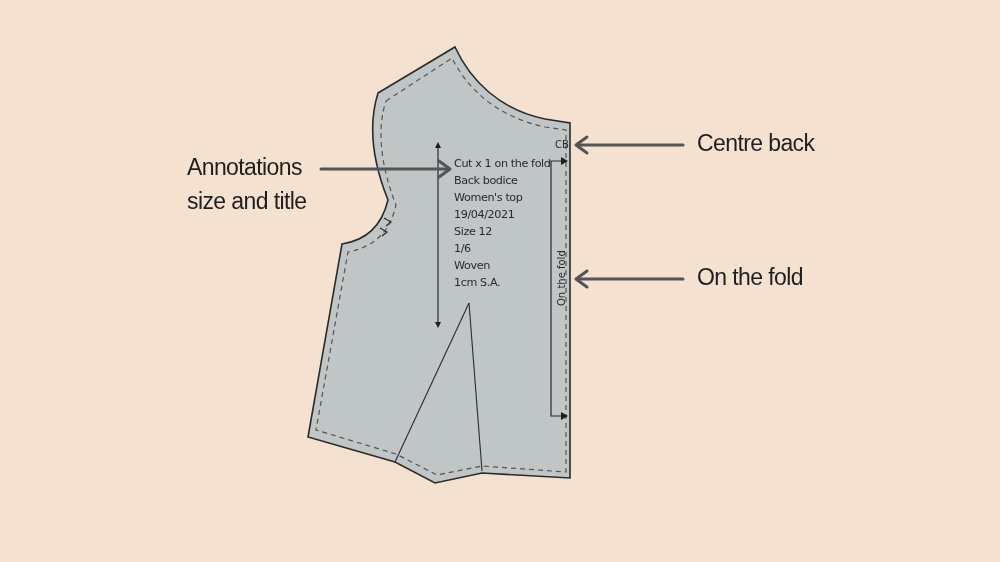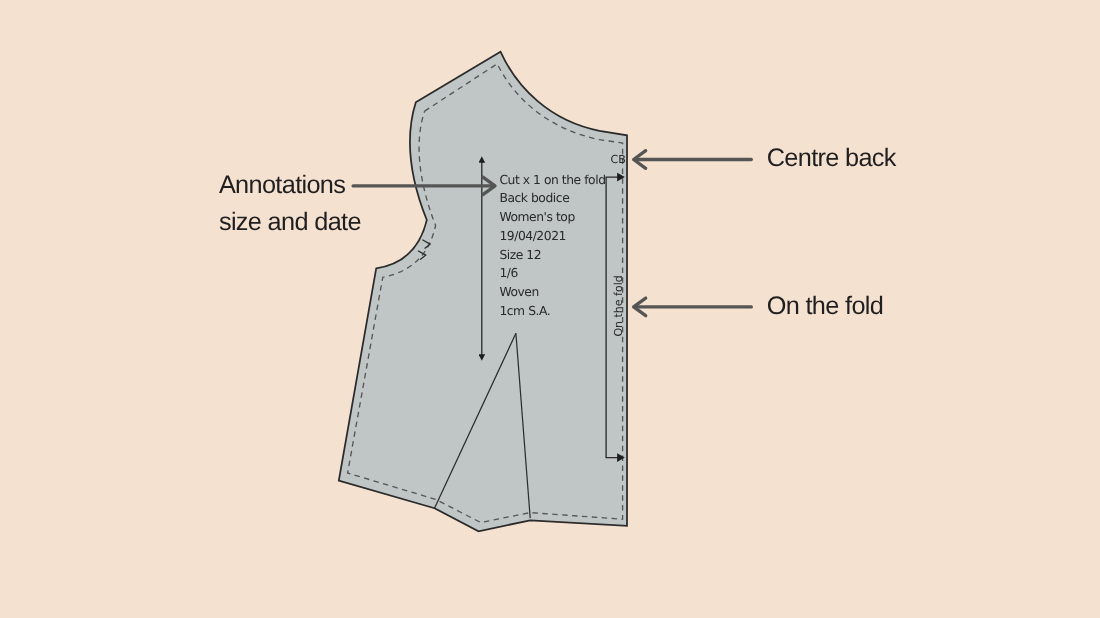--- a/index.html
+++ b/index.html
@@ -9,21 +9,21 @@
     font-family: "DejaVu Sans", sans-serif;
     position: relative;
   }
   .stage { position: absolute; left: 0; top: 0; width: 815px; height: 562px; }
   .callout {
     position: absolute; color: #1f1f1f;
     font-family: Liberation Sans, sans-serif;
     font-size: 23px; letter-spacing: -0.6px;
   }
   .callout-left { left: 187px; top: 150px; line-height: 34px; width: 170px; }
-  .callout-left span { display: block; margin-left: 12px; }
+  .callout-left span { display: block; }
   .callout-cb { left: 697px; top: 130px; }
   .callout-fold { left: 697px; top: 264px; }
   svg text { font-family: "DejaVu Sans", sans-serif; fill: #2a2a2a; }
 </style>
 </head>
 <body>
 
 <div class="stage">
   <svg width="1000" height="562" viewBox="0 0 1000 562" xmlns="http://www.w3.org/2000/svg">
     <defs>
@@ -80,17 +80,17 @@
       <path d="M587,137 L576,145 L587,153"></path>
     </g>
     <g stroke="#555" stroke-width="3" fill="none" stroke-linecap="round" stroke-linejoin="round">
       <line x1="683" y1="279" x2="577" y2="279"></line>
       <path d="M587,271 L576,279 L587,287"></path>
     </g>
   </svg>
 
   <div class="callout callout-left">
     <span>Annotations</span>
-    <span>size and date</span>
+    <span>size and title</span>
   </div>
   <div class="callout callout-cb">Centre back</div>
   <div class="callout callout-fold">On the fold</div>
 </div>
 
 </body></html>

